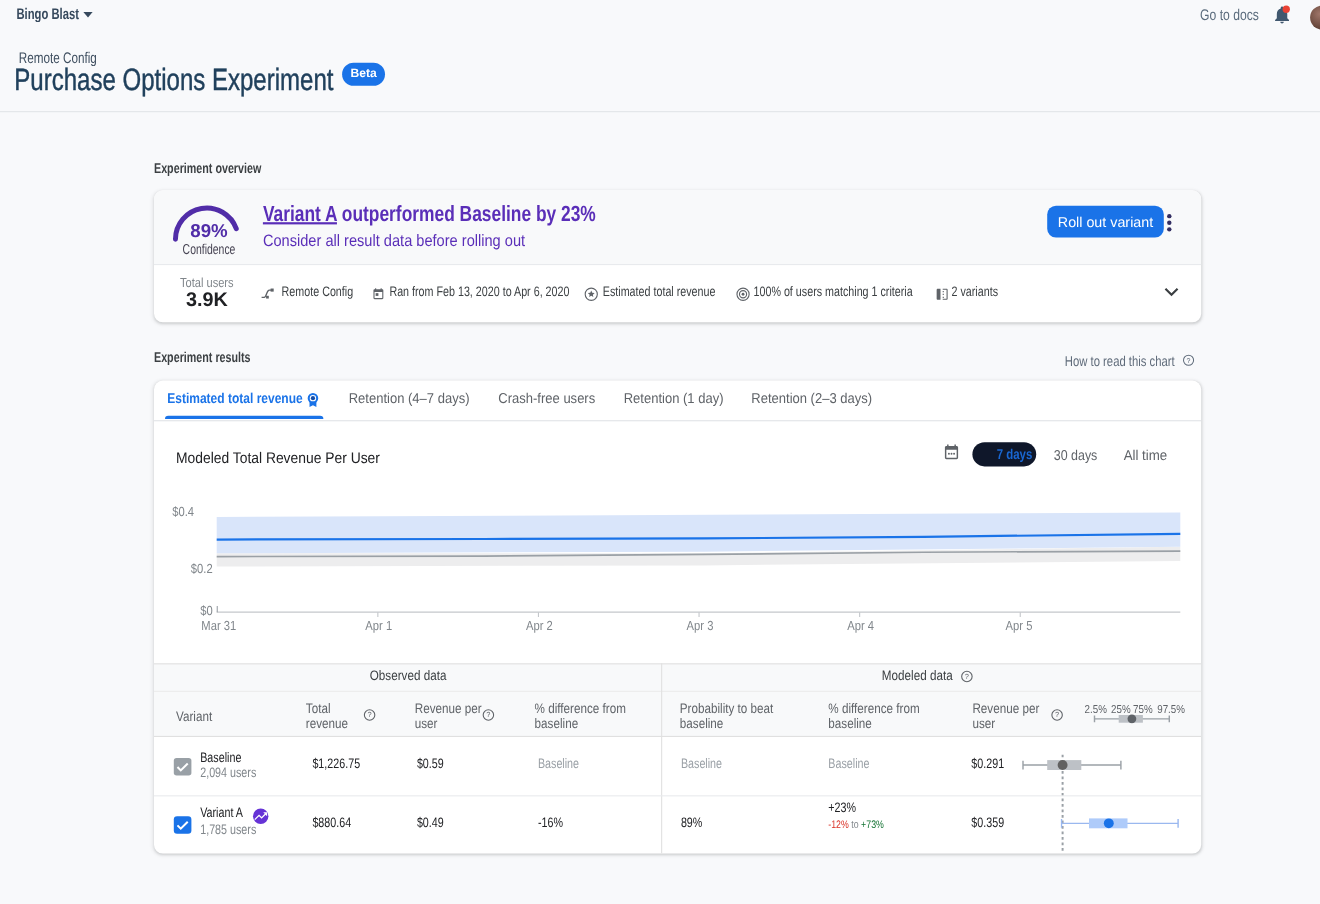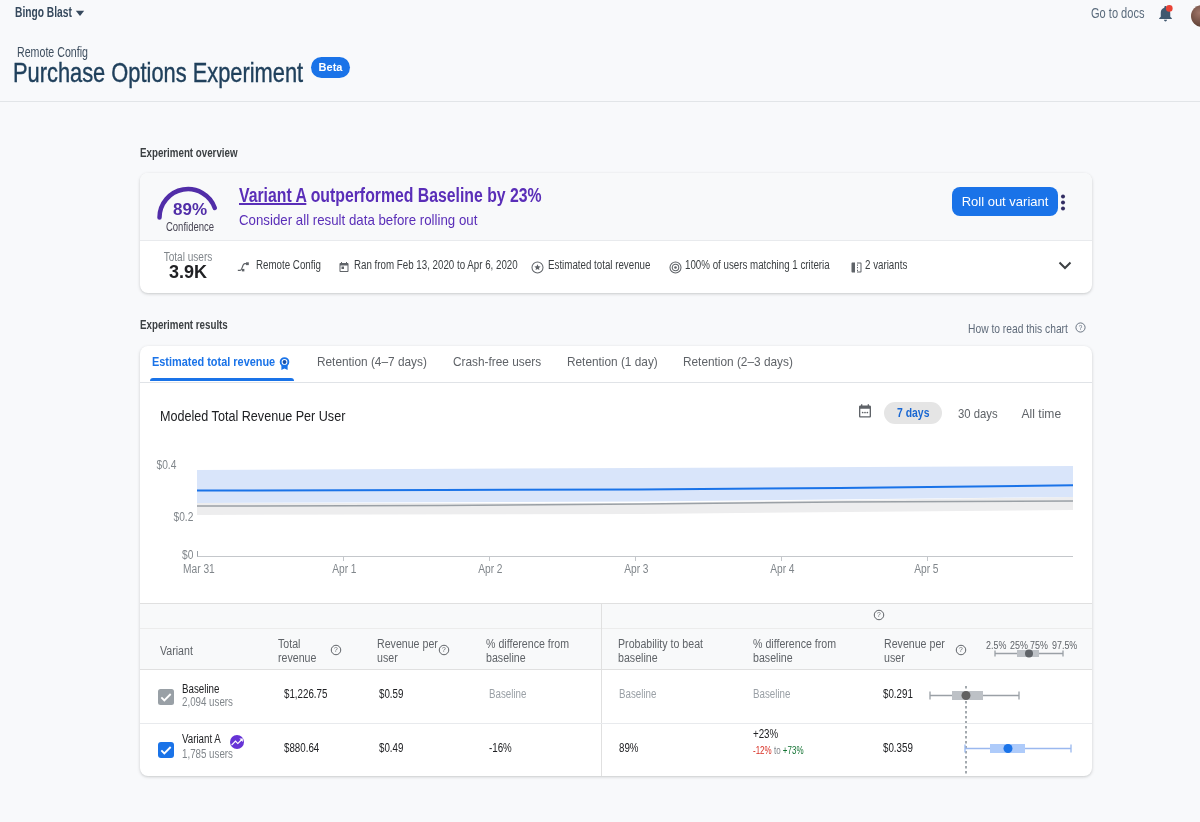--- a/index.html
+++ b/index.html
@@ -109,21 +109,21 @@
   <div class="abs nw tabg" style="left:427px;">Retention (1 day)</div>
   <div class="abs nw tabg" style="left:543px;">Retention (2–3 days)</div>
 
   <div class="abs nw" style="left:20px; top:62px; font-size:14px; color:#202124; transform:scaleX(0.9); transform-origin:0 0;">Modeled Total Revenue Per User</div>
   <svg class="abs" style="left:717px; top:57px;" width="16" height="17" viewBox="0 0 24 24">
       <path fill="#5f6368" d="M19 3h-1V1h-2v2H8V1H6v2H5c-1.11 0-2 .9-2 2v14c0 1.1.89 2 2 2h14c1.1 0 2-.9 2-2V5c0-1.1-.9-2-2-2zm0 16H5V8h14v11z"></path>
       <circle cx="8.5" cy="13.5" r="1.3" fill="#5f6368"></circle>
       <circle cx="12" cy="13.5" r="1.3" fill="#5f6368"></circle>
       <circle cx="15.5" cy="13.5" r="1.3" fill="#5f6368"></circle>
     </svg>
-  <div class="abs" style="left:744px; top:56px; width:58px; height:22px; background:#e5e5e5; border-radius:11px; color:#1967d2; font-size:13px; font-weight:bold; line-height:22px; text-align:center;"><span style="display:inline-block; transform:scaleX(0.8);">7 days</span></div>
+  <div class="abs" style="left:744px; top:56px; width:58px; height:22px; background:#0f172a; border-radius:11px; color:#1967d2; font-size:13px; font-weight:bold; line-height:22px; text-align:right;"><span style="display:inline-block; transform:scaleX(0.8);">7 days</span></div>
   <div class="abs" style="left:815px; top:60px; width:40px; text-align:center; font-size:13px; color:#5f6368;"><span style="display:inline-block; transform:scaleX(0.87); transform-origin:50% 0; white-space:nowrap;">30 days</span></div>
   <div class="abs" style="left:880px; top:60px; width:40px; font-size:13px; color:#5f6368;"><span style="display:inline-block; transform:scaleX(0.93); transform-origin:50% 0; white-space:nowrap;">All time</span></div>
 
   <svg class="abs" style="left:0px; top:100px;" width="952" height="130" viewBox="0 0 952 130">
     <polygon points="57,57 500,57 933,51 933,64 500,68 57,69" fill="#ededee"></polygon>
     <polygon points="57,24 933,20 933,51 500,55.5 57,57" fill="#d9e5fa"></polygon>
     <polyline points="57,60 300,59.5 500,58 700,56 933,55" fill="none" stroke="#9aa0a6" stroke-width="1.5"></polyline>
     <polyline points="57,44.5 300,44 500,43.5 700,42 933,39.3" fill="none" stroke="#1a73e8" stroke-width="2"></polyline>
     <line x1="57" y1="110.5" x2="933" y2="110.5" stroke="#c4c7cb" stroke-width="1"></line>
     <line x1="57.5" y1="105" x2="57.5" y2="110.5" stroke="#9aa0a6" stroke-width="1"></line>
@@ -141,20 +141,22 @@
   <div class="abs axl" style="left:43px; top:216px;"><span style="transform-origin:0 0;">Mar 31</span></div>
   <div class="abs axl" style="left:188px; top:216px; width:32px; text-align:center;"><span style="transform-origin:50% 0;">Apr 1</span></div>
   <div class="abs axl" style="left:334px; top:216px; width:32px; text-align:center;"><span style="transform-origin:50% 0;">Apr 2</span></div>
   <div class="abs axl" style="left:480px; top:216px; width:32px; text-align:center;"><span style="transform-origin:50% 0;">Apr 3</span></div>
   <div class="abs axl" style="left:626px; top:216px; width:32px; text-align:center;"><span style="transform-origin:50% 0;">Apr 4</span></div>
   <div class="abs axl" style="left:772px; top:216px; width:32px; text-align:left;"><span style="transform-origin:50% 0;">Apr 5</span></div>
 
   <div class="abs" style="left:0; top:257px; width:952px; height:67px; background:#f8f9fa; border-top:1px solid #e0e0e0; border-bottom:1px solid #e0e0e0;"></div>
   <div class="abs" style="left:0; top:282px; width:952px; border-top:1px solid #ececec;"></div>
   <div class="abs" style="left:461px; top:257px; width:1px; height:173px; background:#e0e0e0;"></div>
+  <div class="abs" style="left:0; top:261px; width:461px; text-align:center; font-size:12.5px; color:#3c4043;"><span style="display:inline-block; transform:scaleX(0.85); white-space:nowrap;">Observed data</span></div>
+  <div class="abs" style="left:472px; top:261px; width:443px; text-align:center; font-size:12.5px; color:#3c4043;"><span style="display:inline-block; transform:scaleX(0.85); white-space:nowrap;">Modeled data</span></div>
   <svg class="abs qic" style="left:733px; top:263px;">
       <use href="#q"></use>
     </svg>
 
   <div class="abs colh" style="left:20px; top:299px;">Variant</div>
   <div class="abs colh" style="left:138px; top:292px;">Total<br>revenue</div>
   <svg class="abs qic" style="left:190px; top:298px;">
       <use href="#q"></use>
     </svg>
   <div class="abs colh" style="left:237px; top:292px;">Revenue per<br>user</div>

